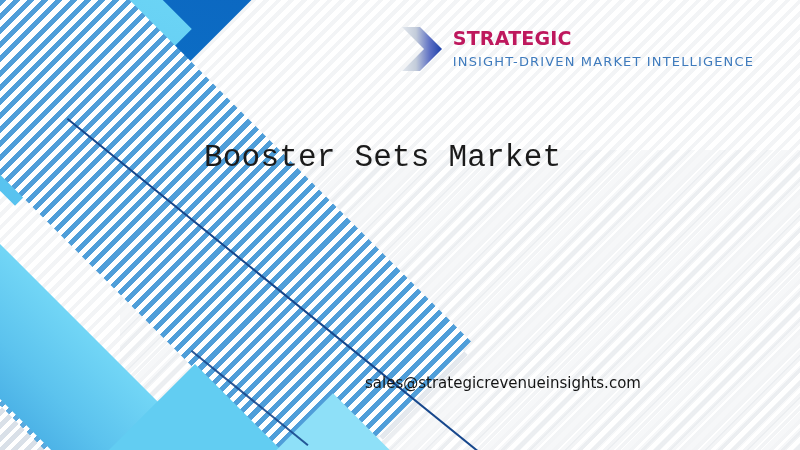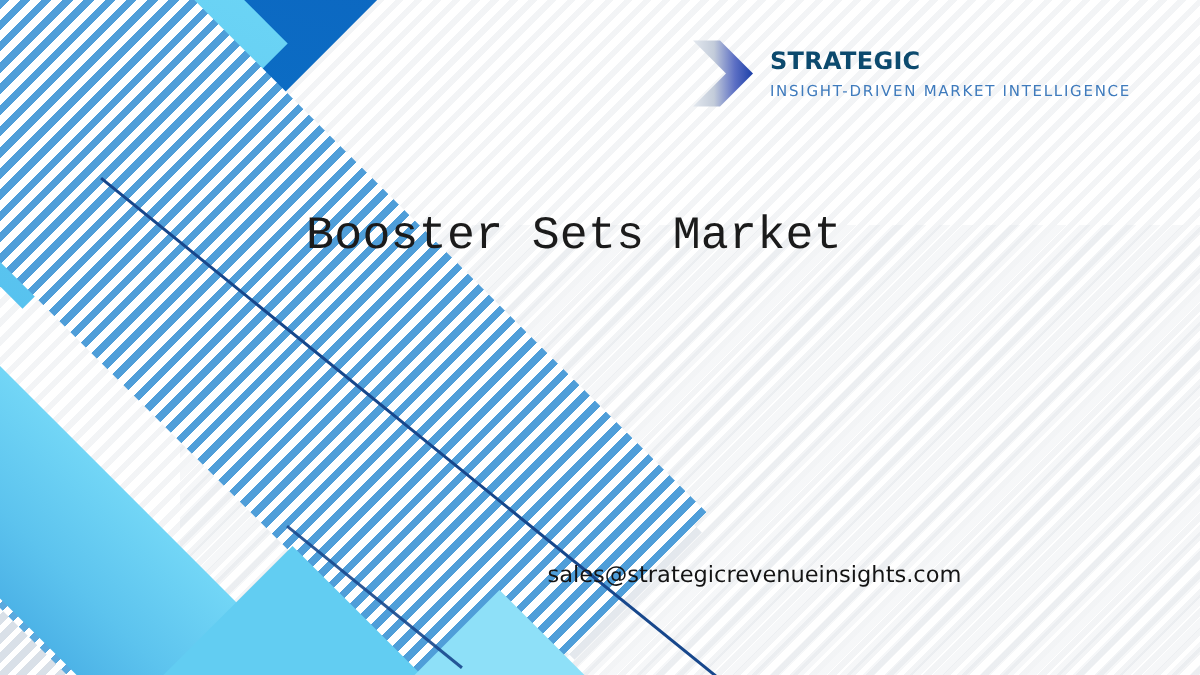--- a/index.html
+++ b/index.html
@@ -199,29 +199,29 @@
     top: 24px;
     display: flex;
     align-items: center;
     gap: 9px;
   }
   .logo-mark { width: 44px; height: 50px; display: block; }
   .logo-text-block { display: flex; flex-direction: column; }
   .logo-line {
     font-family: "DejaVu Sans", sans-serif;
     font-weight: bold;
-    color: #0c4a6e;
-    font-size: 16px;
+    color: #be185d;
+    font-size: 19px;
     line-height: 19px;
     letter-spacing: .2px;
   }
   .logo-tagline {
     font-family: "DejaVu Sans", sans-serif;
     color: #3f7bbd;
-    font-size: 10px;
+    font-size: 13px;
     letter-spacing: 1.15px;
     margin-top: 6px;
     white-space: nowrap;
   }
 
   
   #title {
     position: absolute;
     left: 204px;
     top: 140px;

